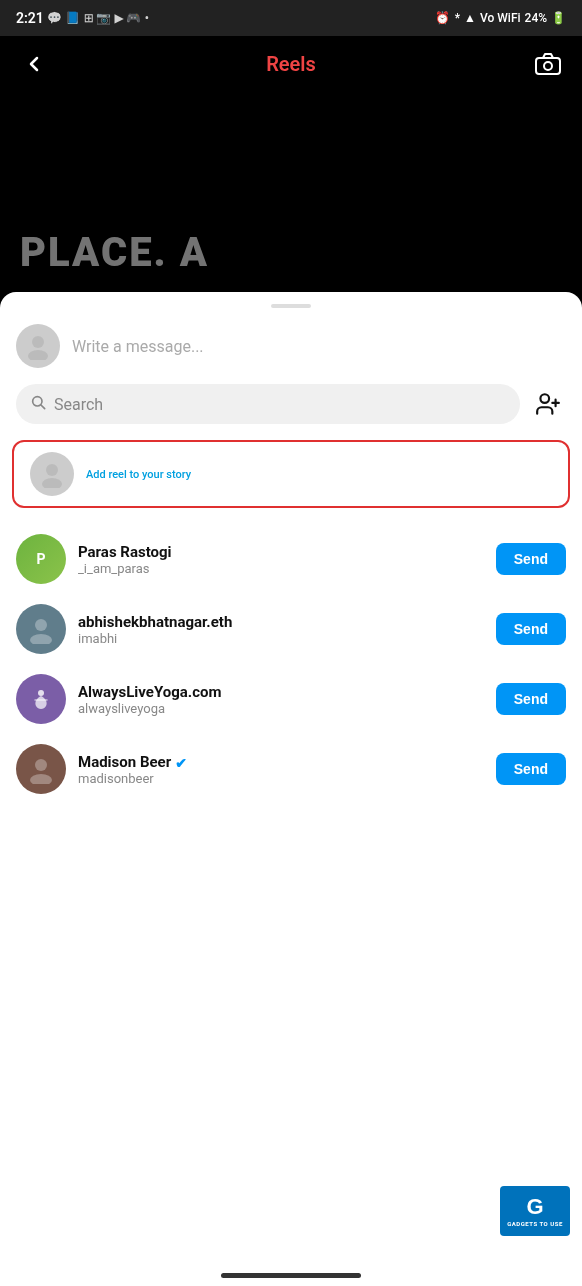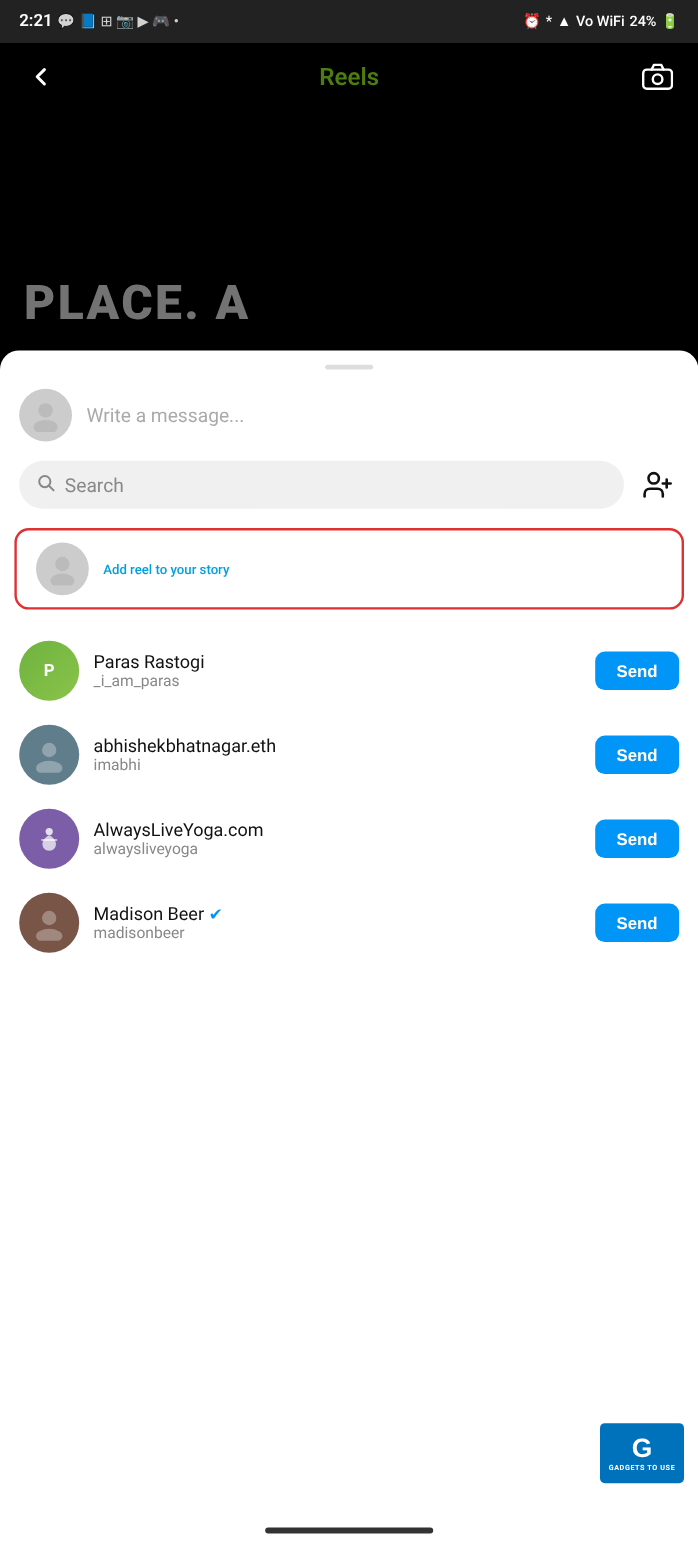--- a/index.html
+++ b/index.html
@@ -34,21 +34,21 @@
       background: #000;
       display: flex;
       align-items: center;
       justify-content: space-between;
       padding: 0 16px;
       color: #fff;
     }
     .top-nav-title {
       font-size: 20px;
       font-weight: 600;
-      color: #4d7c0f;
+      color: #ef4444;
     }
     .back-btn {
       width: 36px;
       height: 36px;
       display: flex;
       align-items: center;
       justify-content: center;
       cursor: pointer;
     }
     .camera-btn {
@@ -189,21 +189,21 @@
       display: flex;
       align-items: center;
       justify-content: center;
     }
     .contact-avatar.yoga {
       background: #7b5ea7;
     }
     .contact-info { flex: 1; }
     .contact-name {
       font-size: 15px;
-      font-weight: 400;
+      font-weight: 700;
       color: #111;
       display: flex;
       align-items: flex-end;
       gap: 4px;
     }
     .contact-handle {
       font-size: 13px;
       color: #888;
     }
     .verified-badge {

